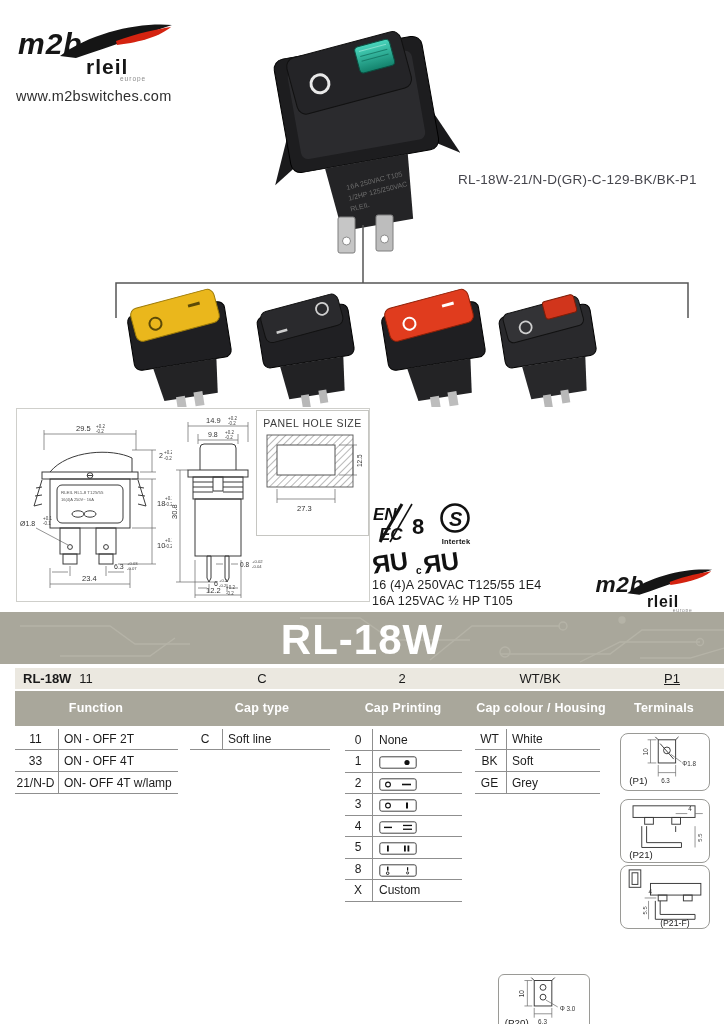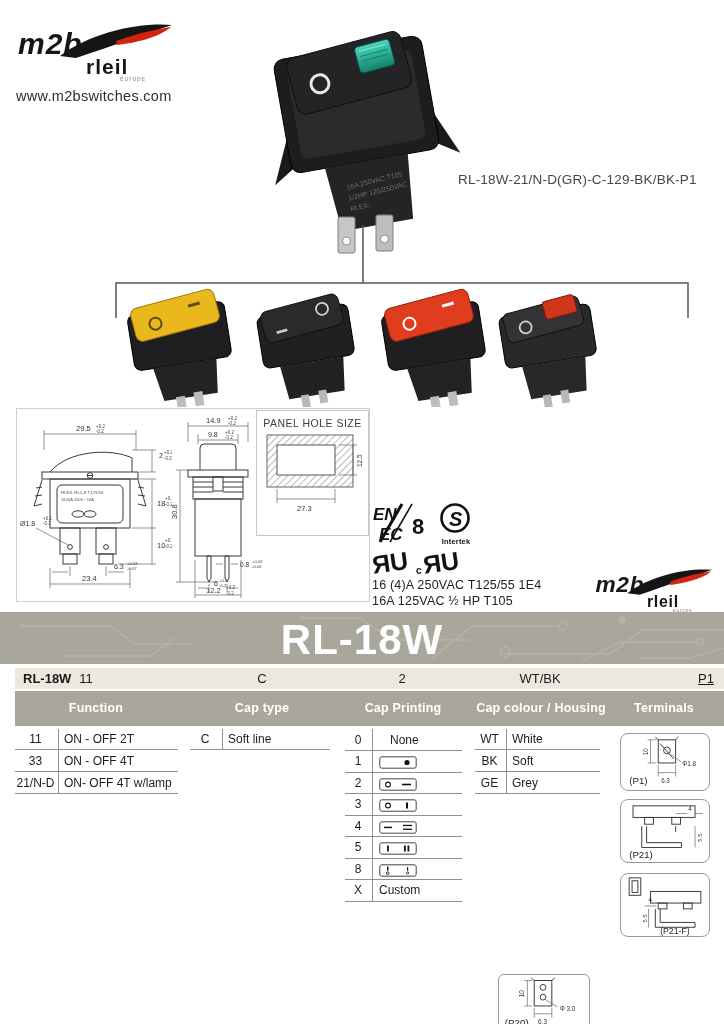--- a/index.html
+++ b/index.html
@@ -347,21 +347,21 @@
     </svg>
     <div class="banner-title">RL-18W</div>
   </div>
 
   <div class="abs code-row" style="left:15px;top:668px;width:709px;height:21px;">
     <span class="code-series" style="left:8px;">RL-18W</span>
     <span class="cc" style="left:71px;">11</span>
     <span class="cc" style="left:247px;">C</span>
     <span class="cc" style="left:387px;">2</span>
     <span class="cc" style="left:525px;">WT/BK</span>
-    <span class="cc" style="left:691px;text-decoration:underline;">P1</span>
+    <span class="cc" style="left:657px;text-decoration:underline;">P1</span>
   </div>
 
   <div class="abs thead-row" style="left:15px;top:691px;width:709px;height:35px;">
     <span style="left:81px;">Function</span>
     <span style="left:247px;">Cap type</span>
     <span style="left:388px;">Cap Printing</span>
     <span style="left:526px;">Cap colour / Housing</span>
     <span style="left:649px;">Terminals</span>
   </div>
 
@@ -375,21 +375,21 @@
   <div class="hrule" style="left:15px;top:749px;width:163px;"></div>
   <div class="hrule" style="left:15px;top:771px;width:163px;"></div>
   <div class="hrule" style="left:15px;top:793px;width:163px;"></div>
 
   <div class="cell ctr" style="left:190px;top:732px;width:30px;">C</div>
   <div class="cell" style="left:228px;top:732px;">Soft line</div>
   <div class="vrule" style="left:222px;top:729px;height:20px;"></div>
   <div class="hrule" style="left:190px;top:749px;width:140px;"></div>
 
   <div class="cell ctr" style="left:345px;top:733px;width:26px;">0</div>
-  <div class="cell" style="left:379px;top:733px;margin-left:11px;">None</div>
+  <div class="cell" style="left:379px;top:733px;">None</div>
   <div class="cell ctr" style="left:345px;top:754px;width:26px;">1</div>
   <svg class="abs" style="left:379px;top:756px;" width="38" height="13" viewBox="0 0 38 13">
     <rect x="0.8" y="0.8" width="36.4" height="11.4" rx="2" fill="#fff" stroke="#444"></rect>
     <circle cx="28" cy="6.5" r="2.6" fill="#111"></circle>
   </svg>
   <div class="cell ctr" style="left:345px;top:776px;width:26px;">2</div>
   <svg class="abs" style="left:379px;top:778px;" width="38" height="13" viewBox="0 0 38 13">
     <rect x="0.8" y="0.8" width="36.4" height="11.4" rx="2" fill="#fff" stroke="#444"></rect>
     <circle cx="9" cy="6.5" r="2.4" fill="none" stroke="#111" stroke-width="1.1"></circle>
     <rect x="23" y="5.7" width="9" height="1.6" fill="#111"></rect>
@@ -481,21 +481,21 @@
       <g stroke="#666" stroke-width="0.7" fill="none">
         <line x1="56" y1="14" x2="68" y2="14"></line>
           <line x1="76" y1="14" x2="84" y2="14"></line>
         <line x1="76" y1="27" x2="76" y2="49"></line>
       </g>
       <text x="69" y="11" font-size="6.5" class="dim">4</text>
       <text x="83" y="43" font-size="6" class="dim" transform="rotate(-90 83 43)">5.5</text>
       <text x="8" y="60" font-size="10" fill="#222">(P21)</text>
     </svg>
   </div>
-  <div class="tbox" style="left:620px;top:865px;width:90px;height:64px;margin-top:8px;">
+  <div class="tbox" style="left:620px;top:865px;width:90px;height:64px;">
     <svg width="88" height="62" viewBox="0 0 90 64">
       <g stroke="#3a3a3a" stroke-width="1" fill="none">
         <rect x="8" y="4" width="12" height="18"></rect>
           <rect x="11" y="7" width="6" height="12"></rect>
         <rect x="30" y="18" width="52" height="12"></rect>
         <rect x="38" y="30" width="9" height="6"></rect>
           <rect x="64" y="30" width="9" height="6"></rect>
         <path d="M40,36 L40,50 L76,50 L76,55 L35,55 L35,36"></path>
       </g>
       <g stroke="#666" stroke-width="0.7" fill="none">

